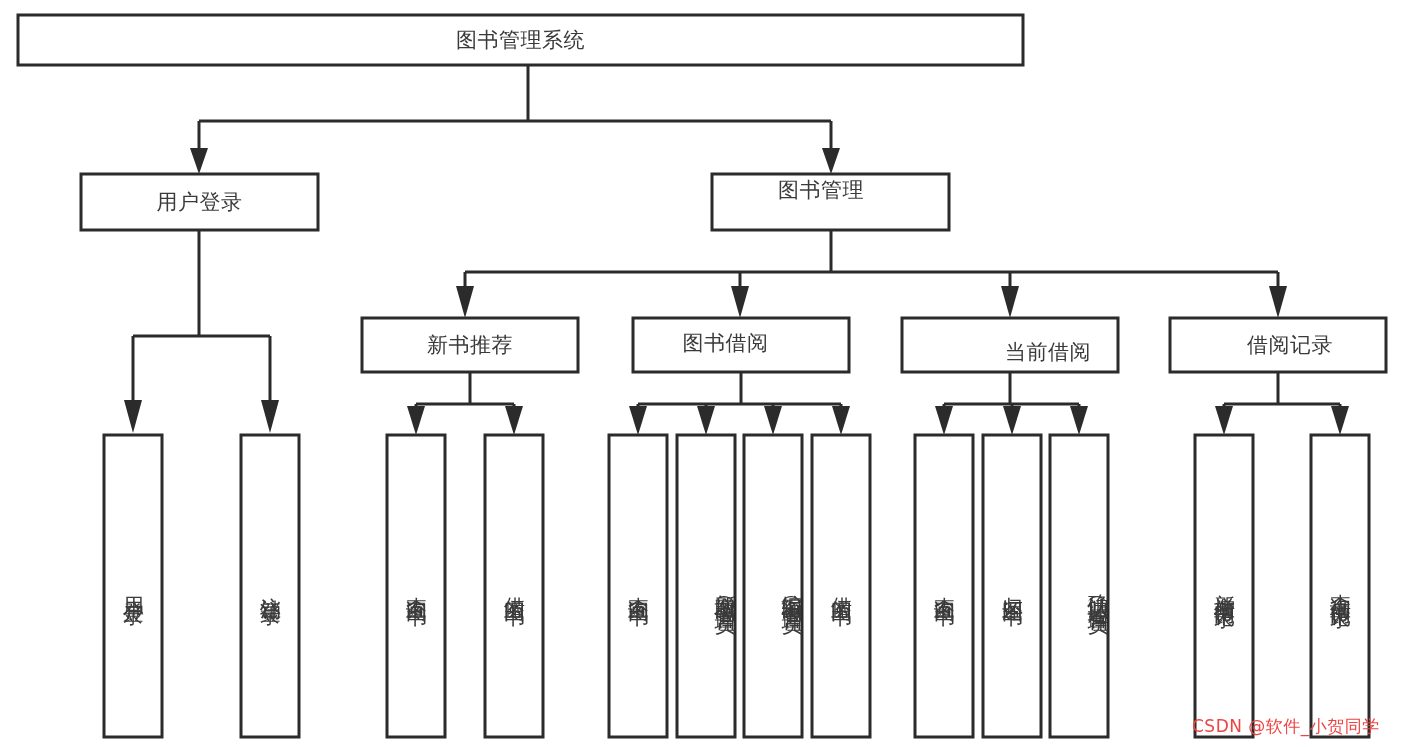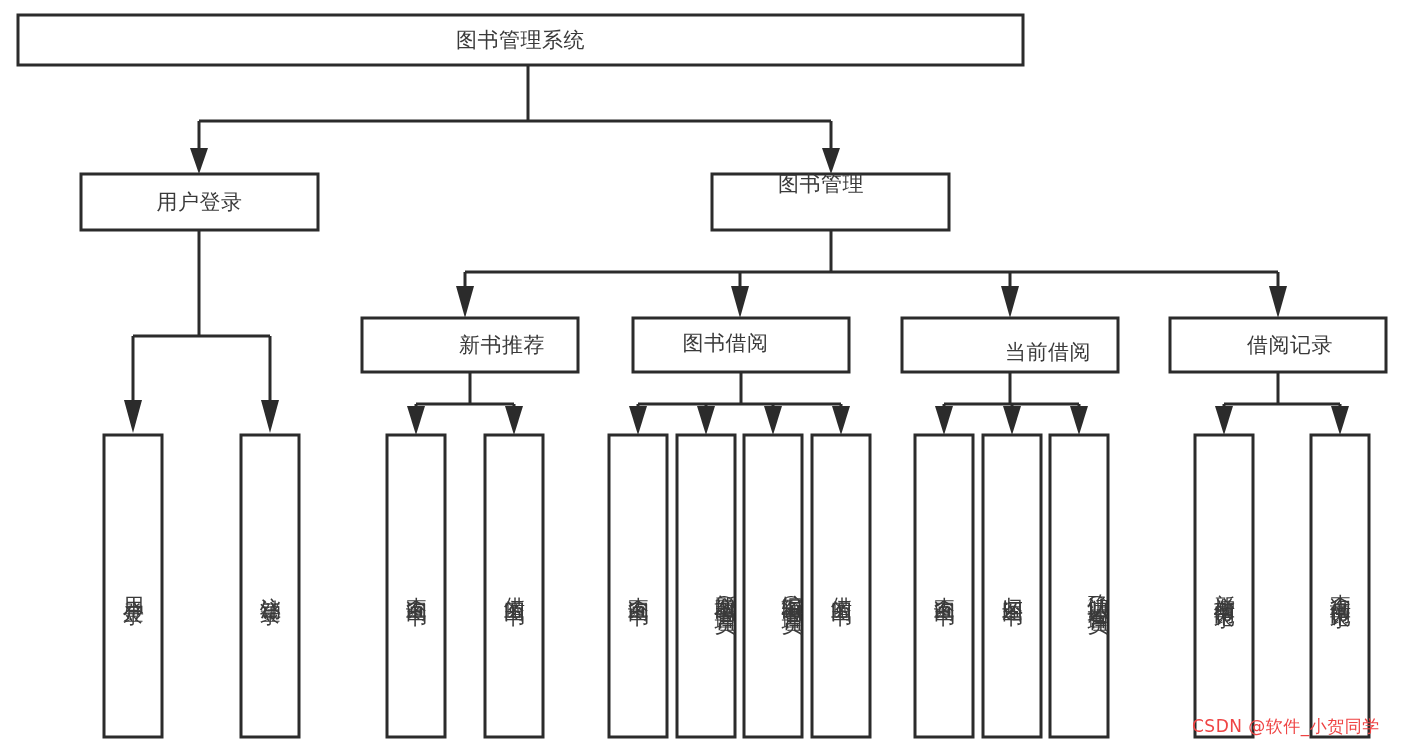--- a/index.html
+++ b/index.html
@@ -166,23 +166,23 @@
     <rect class="node-box" x="983" y="435" width="58" height="302"></rect>
     <rect class="node-box" x="1050" y="435" width="58" height="302"></rect>
 
     <rect class="node-box" x="1195" y="435" width="58" height="302"></rect>
     <rect class="node-box" x="1311" y="435" width="58" height="302"></rect>
   </svg>
 
   <div class="node-label-h" style="left:18px; top:15px; width:1005px; height:50px;">图书管理系统</div>
 
   <div class="node-label-h" style="left:81px; top:174px; width:237px; height:56px;">用户登录</div>
-  <div class="node-label-h" style="left:712px; top:156px; width:218px; height:56px;font-family:Liberation Mono, monospace;">图书管理</div>
-
-  <div class="node-label-h" style="left:362px; top:318px; width:216px; height:54px;padding-left:32px;">新书推荐</div>
+  <div class="node-label-h" style="left:712px; top:162px; width:218px; height:56px;font-family:Liberation Mono, monospace;">图书管理</div>
+
+  <div class="node-label-h" style="left:362px; top:318px; width:216px; height:54px;">新书推荐</div>
   <div class="node-label-h" style="left:633px; top:316px; width:185px; height:54px;">图书借阅</div>
   <div class="node-label-h" style="left:902px; top:318px; width:216px; height:68px;margin-left:38px;">当前借阅</div>
   <div class="node-label-h" style="left:1170px; top:318px; width:216px; height:54px;margin-left:12px;">借阅记录</div>
 
   <div class="node-label-v" style="left:104px; top:435px; width:58px; height:302px;">用户登录</div>
   <div class="node-label-v" style="left:241px; top:435px; width:58px; height:302px;">注销登录</div>
 
   <div class="node-label-v" style="left:387px; top:435px; width:58px; height:302px;">查询图书</div>
   <div class="node-label-v" style="left:485px; top:435px; width:58px; height:302px;">借阅图书</div>
 

